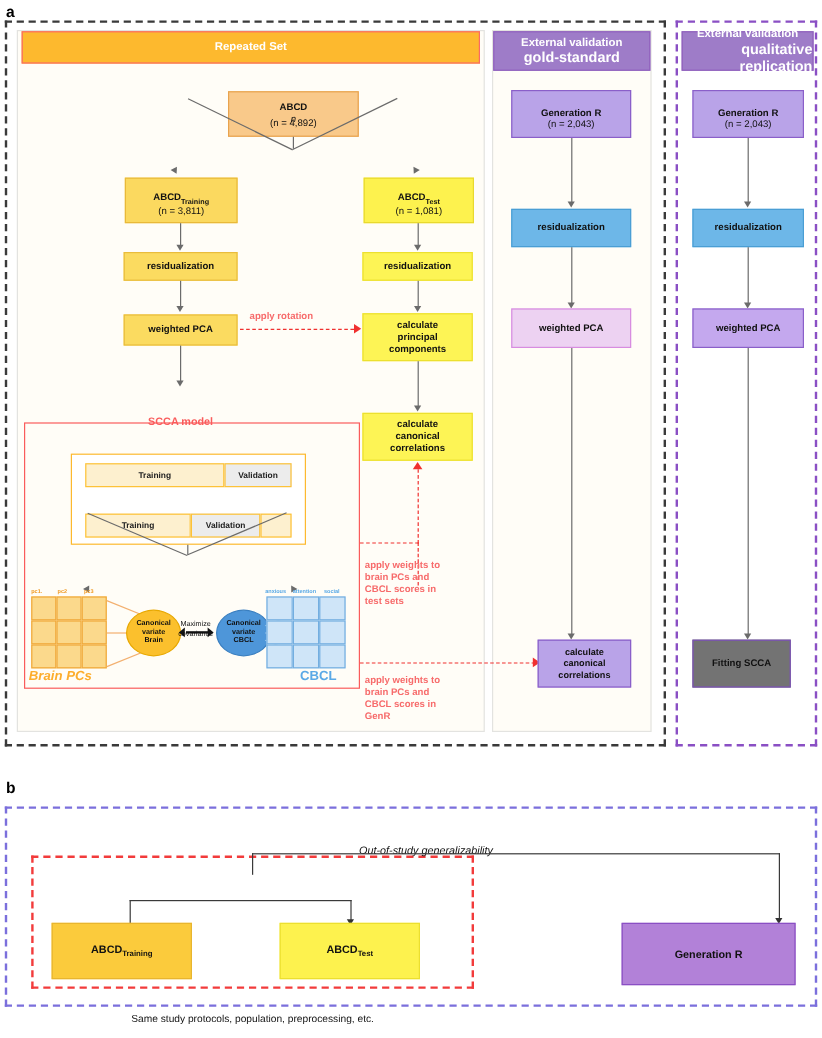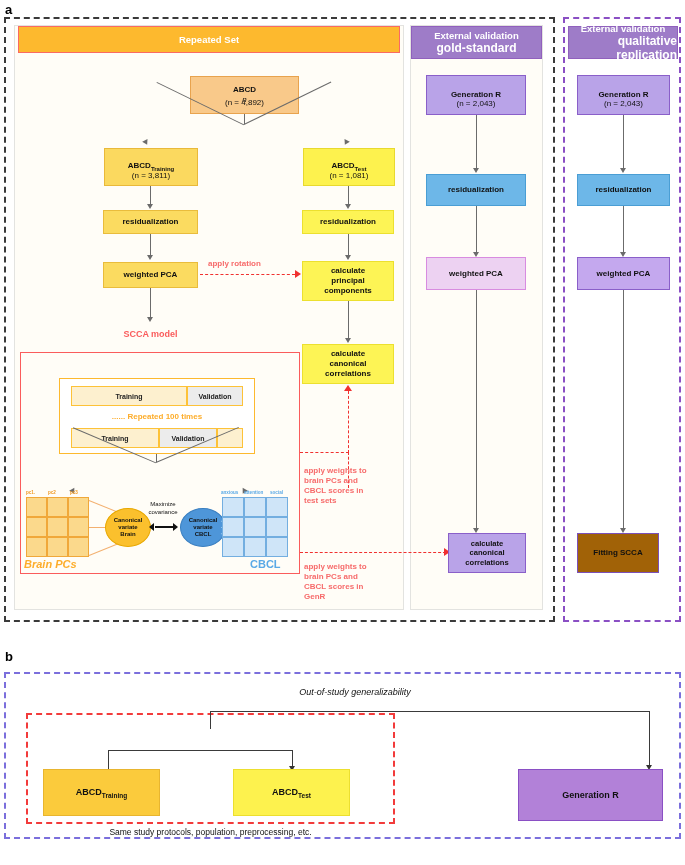--- a/index.html
+++ b/index.html
@@ -82,21 +82,21 @@
 
   .n-orange  { background: #f9c98a; border: 1.3px solid #e8a34e; }
   .n-amber   { background: #fbd95f; border: 1.3px solid #e9b93a; }
   .n-yellow  { background: #fdf24e; border: 1.3px solid #e8d92f; }
   .n-gold    { background: #fbdb60; border: 1.3px solid #e9bc3c; }
   .n-yellow2 { background: #fdf455; border: 1.3px solid #ece02f; }
   .n-purple  { background: #b9a3e8; border: 1.4px solid #8a5fc9; }
   .n-blue    { background: #6db7e8; border: 1.3px solid #4a9ed4; }
   .n-pink    { background: #edd2f2; border: 1.4px solid #d88ce0; }
   .n-lav     { background: #c4a8ee; border: 1.4px solid #8a5fc9; }
-  .n-violet  { background: #a16207; border: 1.4px solid #7b4fb8; }
+  .n-violet  { background: #737373; border: 1.4px solid #7b4fb8; }
 
   
   .vline { position: absolute; background: #6b6b6b; width: 1.4px; }
   .arrowhead-down {
     position: absolute;
     width: 0; height: 0;
     border-left: 3.6px solid transparent;
     border-right: 3.6px solid transparent;
     border-top: 5.5px solid #6b6b6b;
   }
@@ -140,21 +140,21 @@
   .lbl {
     position: absolute;
     font-size: 8px;
     line-height: 1.25;
     color: #111;
   }
   .lbl-red   { color: #fa5c5c; font-weight: bold; }
   .lbl-red2  { color: #f76b6b; font-weight: bold; }
   .lbl-orange{ color: #fdad2b; font-weight: bold; }
   .lbl-blue  { color: #5aa9e6; font-weight: bold; }
-  .lbl-center{ text-align: center; }
+  .lbl-center{ text-align: center; margin-top: 17px; }
   .lbl-italic{ font-style: italic; }
 
   
   .scca-box {
     position: absolute;
     border: 1.5px solid #fa5c5c;
     background: transparent;
   }
 
   

